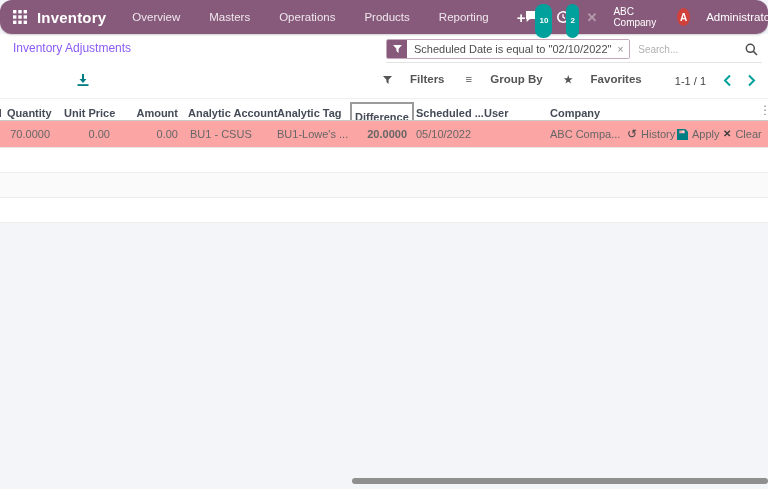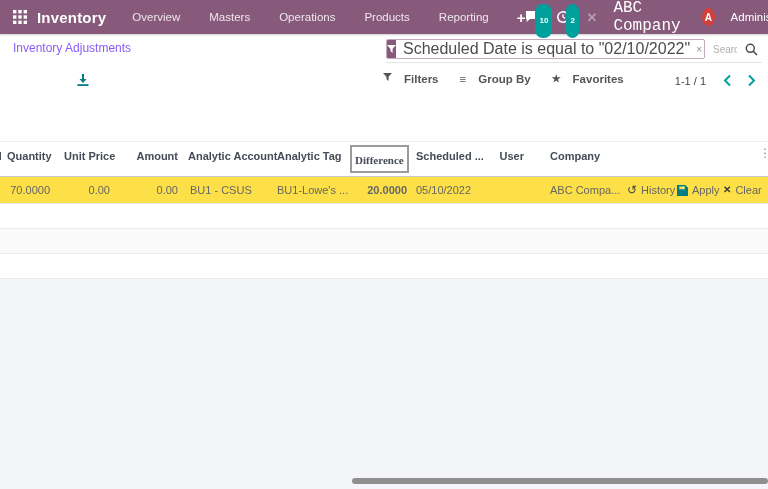--- a/index.html
+++ b/index.html
@@ -2,73 +2,73 @@
 <html><head>
 <meta charset="utf-8">
 <style>
   * { margin:0; padding:0; box-sizing:border-box; }
   html,body { width:768px; height:489px; overflow:hidden; }
   body { font-family:"Liberation Sans", sans-serif; background:#f4f5f9; }
   .screen { position:relative; width:768px; height:489px; background:#f4f5f9; overflow:hidden; }
 
   
   .topbar { position:absolute; top:0; left:0; right:0; height:34px; background:#875A7B;
-            display:flex; align-items:center; color:#fff; box-shadow:0 1px 2px rgba(0,0,0,.2); z-index:5;}
+            display:flex; align-items:center; color:#fff; box-shadow:0 1px 2px rgba(0,0,0,.2); z-index:5;border-radius:12px;}
   .apps-icon { margin-left:13px; display:inline-flex; }
   .app-name { margin-left:10px; font-size:15px; font-weight:bold; letter-spacing:.2px; }
   .topnav { display:flex; margin-left:26px; gap:29px; font-size:11.5px; color:#efe7ed; }
   .topnav span { cursor:pointer; }
   .plus-btn { margin-left:28px; font-size:15px; font-weight:bold; color:#fff; cursor:pointer; }
   .top-right { margin-left:auto; display:flex; align-items:center; gap:16px; margin-right:10px; }
   .icon-wrap { position:relative; display:inline-flex; cursor:pointer; }
   .badge { position:absolute; top:-6px; left:10px; background:#00A09D; color:#fff; font-size:8px;
            font-weight:bold; border-radius:8px; padding:12px 4px; line-height:1.2; }
   .dim-x { color:#b49cac; font-size:13px; font-weight:bold; cursor:pointer; }
-  .company-name { font-size:16px; color:#fff; cursor:pointer;font-family:Liberation Mono, monospace; }
+  .company-name { font-size:10px; color:#fff; cursor:pointer; }
   .avatar { width:18px; height:18px; border-radius:50%; background:#d0413c; color:#fff;
             font-size:10px; font-weight:bold; display:flex; align-items:center; justify-content:center; }
   .user-name { font-size:11.5px; }
 
   
   .crumb-row { position:absolute; top:34px; left:0; right:0; height:31px; background:#fff; }
   .page-title { position:absolute; left:13px; top:7px; font-size:12px; color:#8b5cf6; }
   .search-zone { position:absolute; left:386px; right:6px; top:2px; height:27px;
                  display:flex; align-items:center; border-bottom:1px solid #e4e4e4; background:#fff;}
   .facet { display:flex; align-items:stretch; border:1px solid #c4a9bc; border-radius:2px; height:20px; overflow:hidden; }
   .facet-icon { width:20px; background:#875A7B; display:flex; align-items:center; justify-content:center; }
-  .facet-label { display:flex; align-items:center; padding:0 5px 0 7px; font-size:16px; color:#4c4c4c; background:#fff; white-space:nowrap; }
+  .facet-label { display:flex; align-items:center; padding:0 5px 0 7px; font-size:11px; color:#4c4c4c; background:#fff; white-space:nowrap; }
   .facet-x { display:flex; align-items:center; padding:0 6px 0 1px; color:#8a8a8a; font-size:10px; background:#fff; cursor:pointer; }
   .search-input { flex:1; border:none; outline:none; font-size:10px; color:#555; padding:0 8px;
                   font-family:"Liberation Sans", sans-serif; background:transparent; min-width:40px;}
   .search-input::placeholder { color:#b0b0b0; }
   .mag { margin-right:4px; display:inline-flex; cursor:pointer; }
 
   
   .control-row { position:absolute; top:65px; left:0; right:0; height:33px; background:#fff; }
   .create-btn { position:absolute; left:12px; top:4px; background:#017e84; color:#fff; border:none;
                 font-size:11px; font-weight:bold; padding:6px 13px; border-radius:2px; letter-spacing:.4px; cursor:pointer;
                 font-family:"Liberation Sans", sans-serif;}
   .dl-btn { position:absolute; left:76px; top:8px; cursor:pointer; display:inline-flex; }
   .mid-controls { position:absolute; left:383px; top:8px; display:flex; gap:21px; font-size:11.5px; color:#555; }
-  .mid-controls .ctl { display:flex; align-items:flex-start; gap:12px; font-weight:bold; color:#555; cursor:pointer; }
+  .mid-controls .ctl { display:flex; align-items:flex-end; gap:18px; font-weight:bold; color:#555; cursor:pointer; }
   .pager { position:absolute; right:62px; top:10px; font-size:11px; color:#444; }
   .chev { position:absolute; top:9px; cursor:pointer; display:inline-flex; }
   .chev-l { right:36px; } .chev-r { right:12px; }
 
   
   .table-wrap { position:absolute; top:98px; left:0; right:0; background:#fff; }
-  .thead { position:relative; height:36px; background:#fff; border-top:1px solid #efefef;
-           border-bottom:1px solid #c9c9c9; overflow:hidden;margin-top:43px; }
+  .thead { position:relative; height:23px; background:#fff; border-top:1px solid #efefef;
+           border-bottom:1px solid #c9c9c9; overflow:hidden; }
   .thead .hc { position:absolute; top:8px; font-size:11px; font-weight:bold; color:#454b57; white-space:nowrap; }
   .clip-frag { position:absolute; left:-5px; top:8px; font-size:11px; font-weight:bold; color:#454b57; }
-  .h-box { position:absolute; left:350px; top:3px; border:2px solid #9b9b9b; padding:3px 3px; background:#fff;font-family:Liberation Serif, serif; }
+  .h-box { position:absolute; left:350px; top:3px; border:2px solid #9b9b9b; padding:3px 3px; background:#fff; }
   .h-box span { font-size:11px; font-weight:bold; color:#454b57; }
   .opt-toggle { position:absolute; right:-3px; top:4px; color:#8a8a8a; font-size:12px; }
 
-  .trow { position:relative; height:27px; background:#fde047; border-bottom:1px solid #e6e6e6; }
+  .trow { position:relative; height:27px; background:#fca5a5; border-bottom:1px solid #e6e6e6; }
   .trow .tc { position:absolute; top:7px; font-size:11px; color:#666; white-space:nowrap; }
   .num { text-align:right; }
   .diff-val { color:#28a745; font-weight:bold; }
   .act { display:flex; align-items:center; gap:4px; cursor:pointer; color:#555; }
   .act-apply { color:#017e84; font-weight:normal; }
   .hist-ic { font-size:12px; color:#444; line-height:1; }
   .clr-ic { font-size:10px; font-weight:bold; color:#3c3c3c; line-height:1; }
 
   .erow { height:25px; border-bottom:1px solid #ececec; }
   .erow.w { background:#fff; } .erow.g { background:#fafafa; }
@@ -80,21 +80,21 @@
   
   .col-qty-h   { left:7px; }
   .col-qty-v   { left:0; width:50px; }
   .col-up-h    { left:64px; }
   .col-up-v    { left:60px; width:50px; }
   .col-amt     { left:118px; width:60px; text-align:right; }
   .col-aa      { left:188px; width:92px; }
   .col-at      { left:277px; width:78px; overflow:hidden; text-overflow:ellipsis; }
   .col-diff-v  { left:350px; width:57px; }
   .col-sch     { left:416px; width:68px; overflow:hidden; text-overflow:ellipsis; }
-  .col-user    { left:484px; width:40px;text-align:right; }
+  .col-user    { left:484px; width:40px; }
   .col-co      { left:550px; width:72px; overflow:hidden; text-overflow:ellipsis; }
   .col-hist    { left:627px; }
   .col-apply   { left:677px; }
   .col-clear   { left:723px; }
 </style>
 </head>
 <body>
 
 <div class="screen">
 

